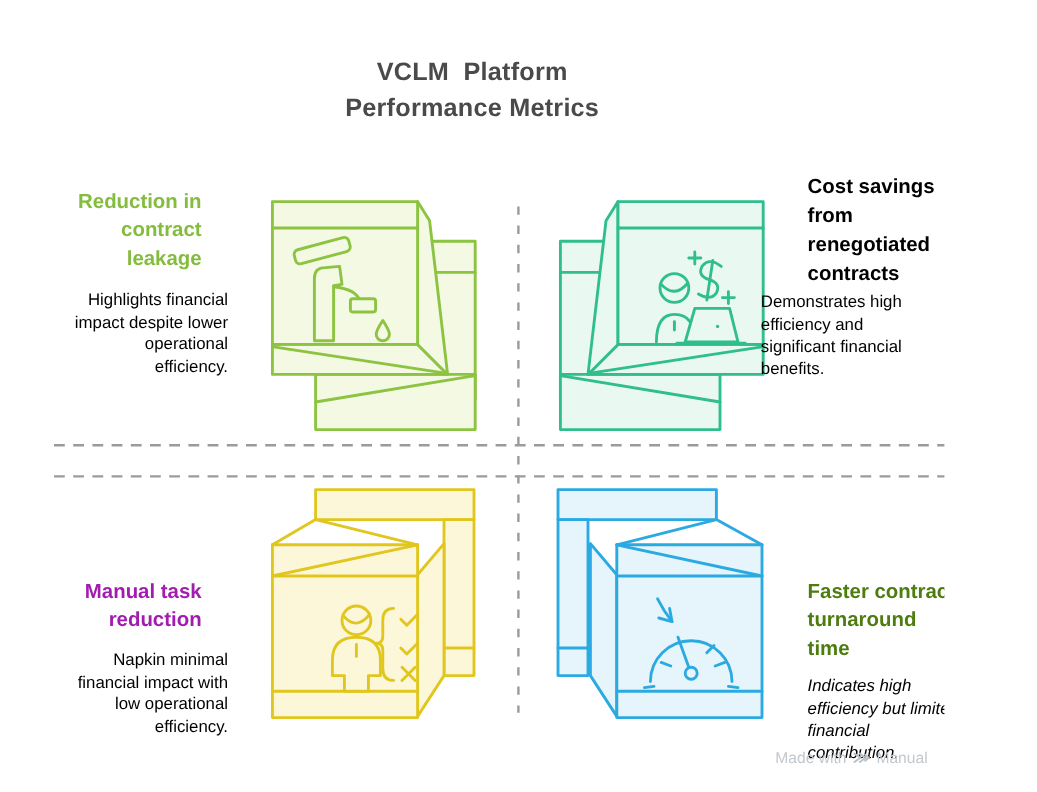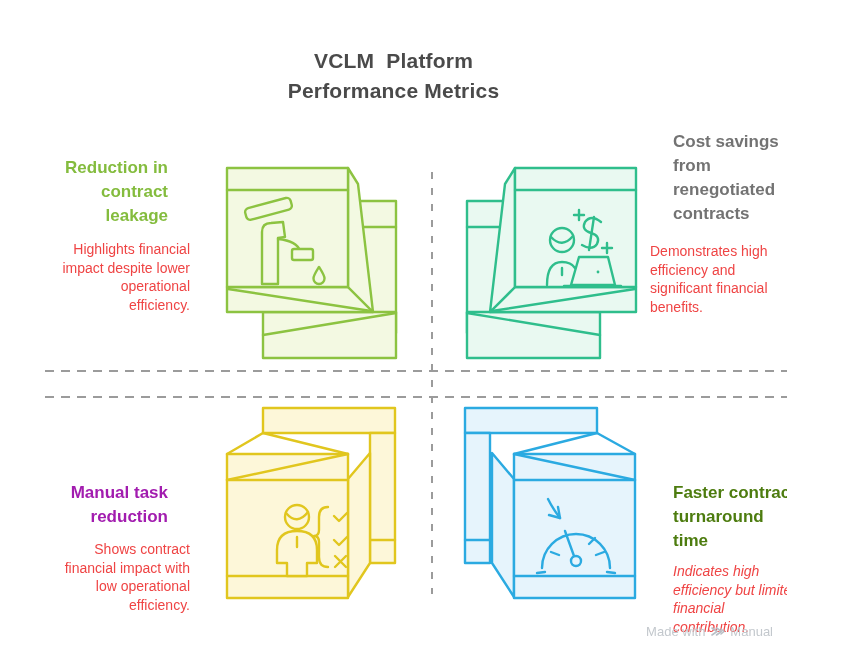--- a/index.html
+++ b/index.html
@@ -2,26 +2,26 @@
 <html><head>
 <meta charset="utf-8">
 <style>
   html,body{margin:0;padding:0;background:#ffffff;}
   .canvas{position:relative;width:787px;height:660px;background:#ffffff;overflow:hidden;
           font-family:"Liberation Sans",sans-serif;}
   .title{position:absolute;top:46px;left:0;width:100%;text-align:center;
          font-size:21px;font-weight:bold;color:#4A4A4A;line-height:30px;
          white-space:pre-wrap;letter-spacing:.2px;}
   .q-heading{position:absolute;font-size:17px;font-weight:bold;line-height:24px;white-space:pre-line;}
-  .q-desc{position:absolute;font-size:14px;line-height:18.5px;color:#ef4444;white-space:pre-line;}
+  .q-desc{position:absolute;font-size:14px;line-height:18.5px;color:#000000;white-space:pre-line;}
   .ta-r{text-align:right;} .ta-l{text-align:left;}
   #h-tl{left:18px;top:156px;width:150px;color:#84BC3E;}
   #d-tl{left:20px;top:240px;width:170px;}
-  #h-tr{left:673px;top:130px;width:150px;color:#737373;}
-  #d-tr{left:650px;top:242px;width:170px;}
+  #h-tr{left:673px;top:144px;width:150px;color:#000000;}
+  #d-tr{left:634px;top:242px;width:170px;}
   #h-bl{left:18px;top:481px;width:150px;color:#a21caf;}
   #d-bl{left:20px;top:540px;width:170px;}
   #h-br{left:673px;top:481px;width:160px;color:#4d7c0f;}
   #d-br{left:673px;top:562px;width:170px;font-style:italic;}
   .illus{position:absolute;}
   .dividers{position:absolute;left:0;top:0;pointer-events:none;}
   .dash-h{stroke-width:2;stroke-dasharray:9 7;}
   .dash-v{stroke-width:2;stroke-dasharray:7 9;}
   .watermark{position:absolute;right:14px;top:624px;display:flex;align-items:center;gap:5px;
              font-size:13px;color:#C3C8CD;}
@@ -152,21 +152,21 @@
 from
 renegotiated
 contracts</div>
   <div class="q-desc ta-l" id="d-tr">Demonstrates high
 efficiency and
 significant financial
 benefits.</div>
 
   <div class="q-heading ta-r" id="h-bl">Manual task
 reduction</div>
-  <div class="q-desc ta-r" id="d-bl">Shows contract
+  <div class="q-desc ta-r" id="d-bl">Napkin minimal
 financial impact with
 low operational
 efficiency.</div>
 
   <div class="q-heading ta-l" id="h-br">Faster contract
 turnaround
 time</div>
   <div class="q-desc ta-l" id="d-br">Indicates high
 efficiency but limited
 financial

